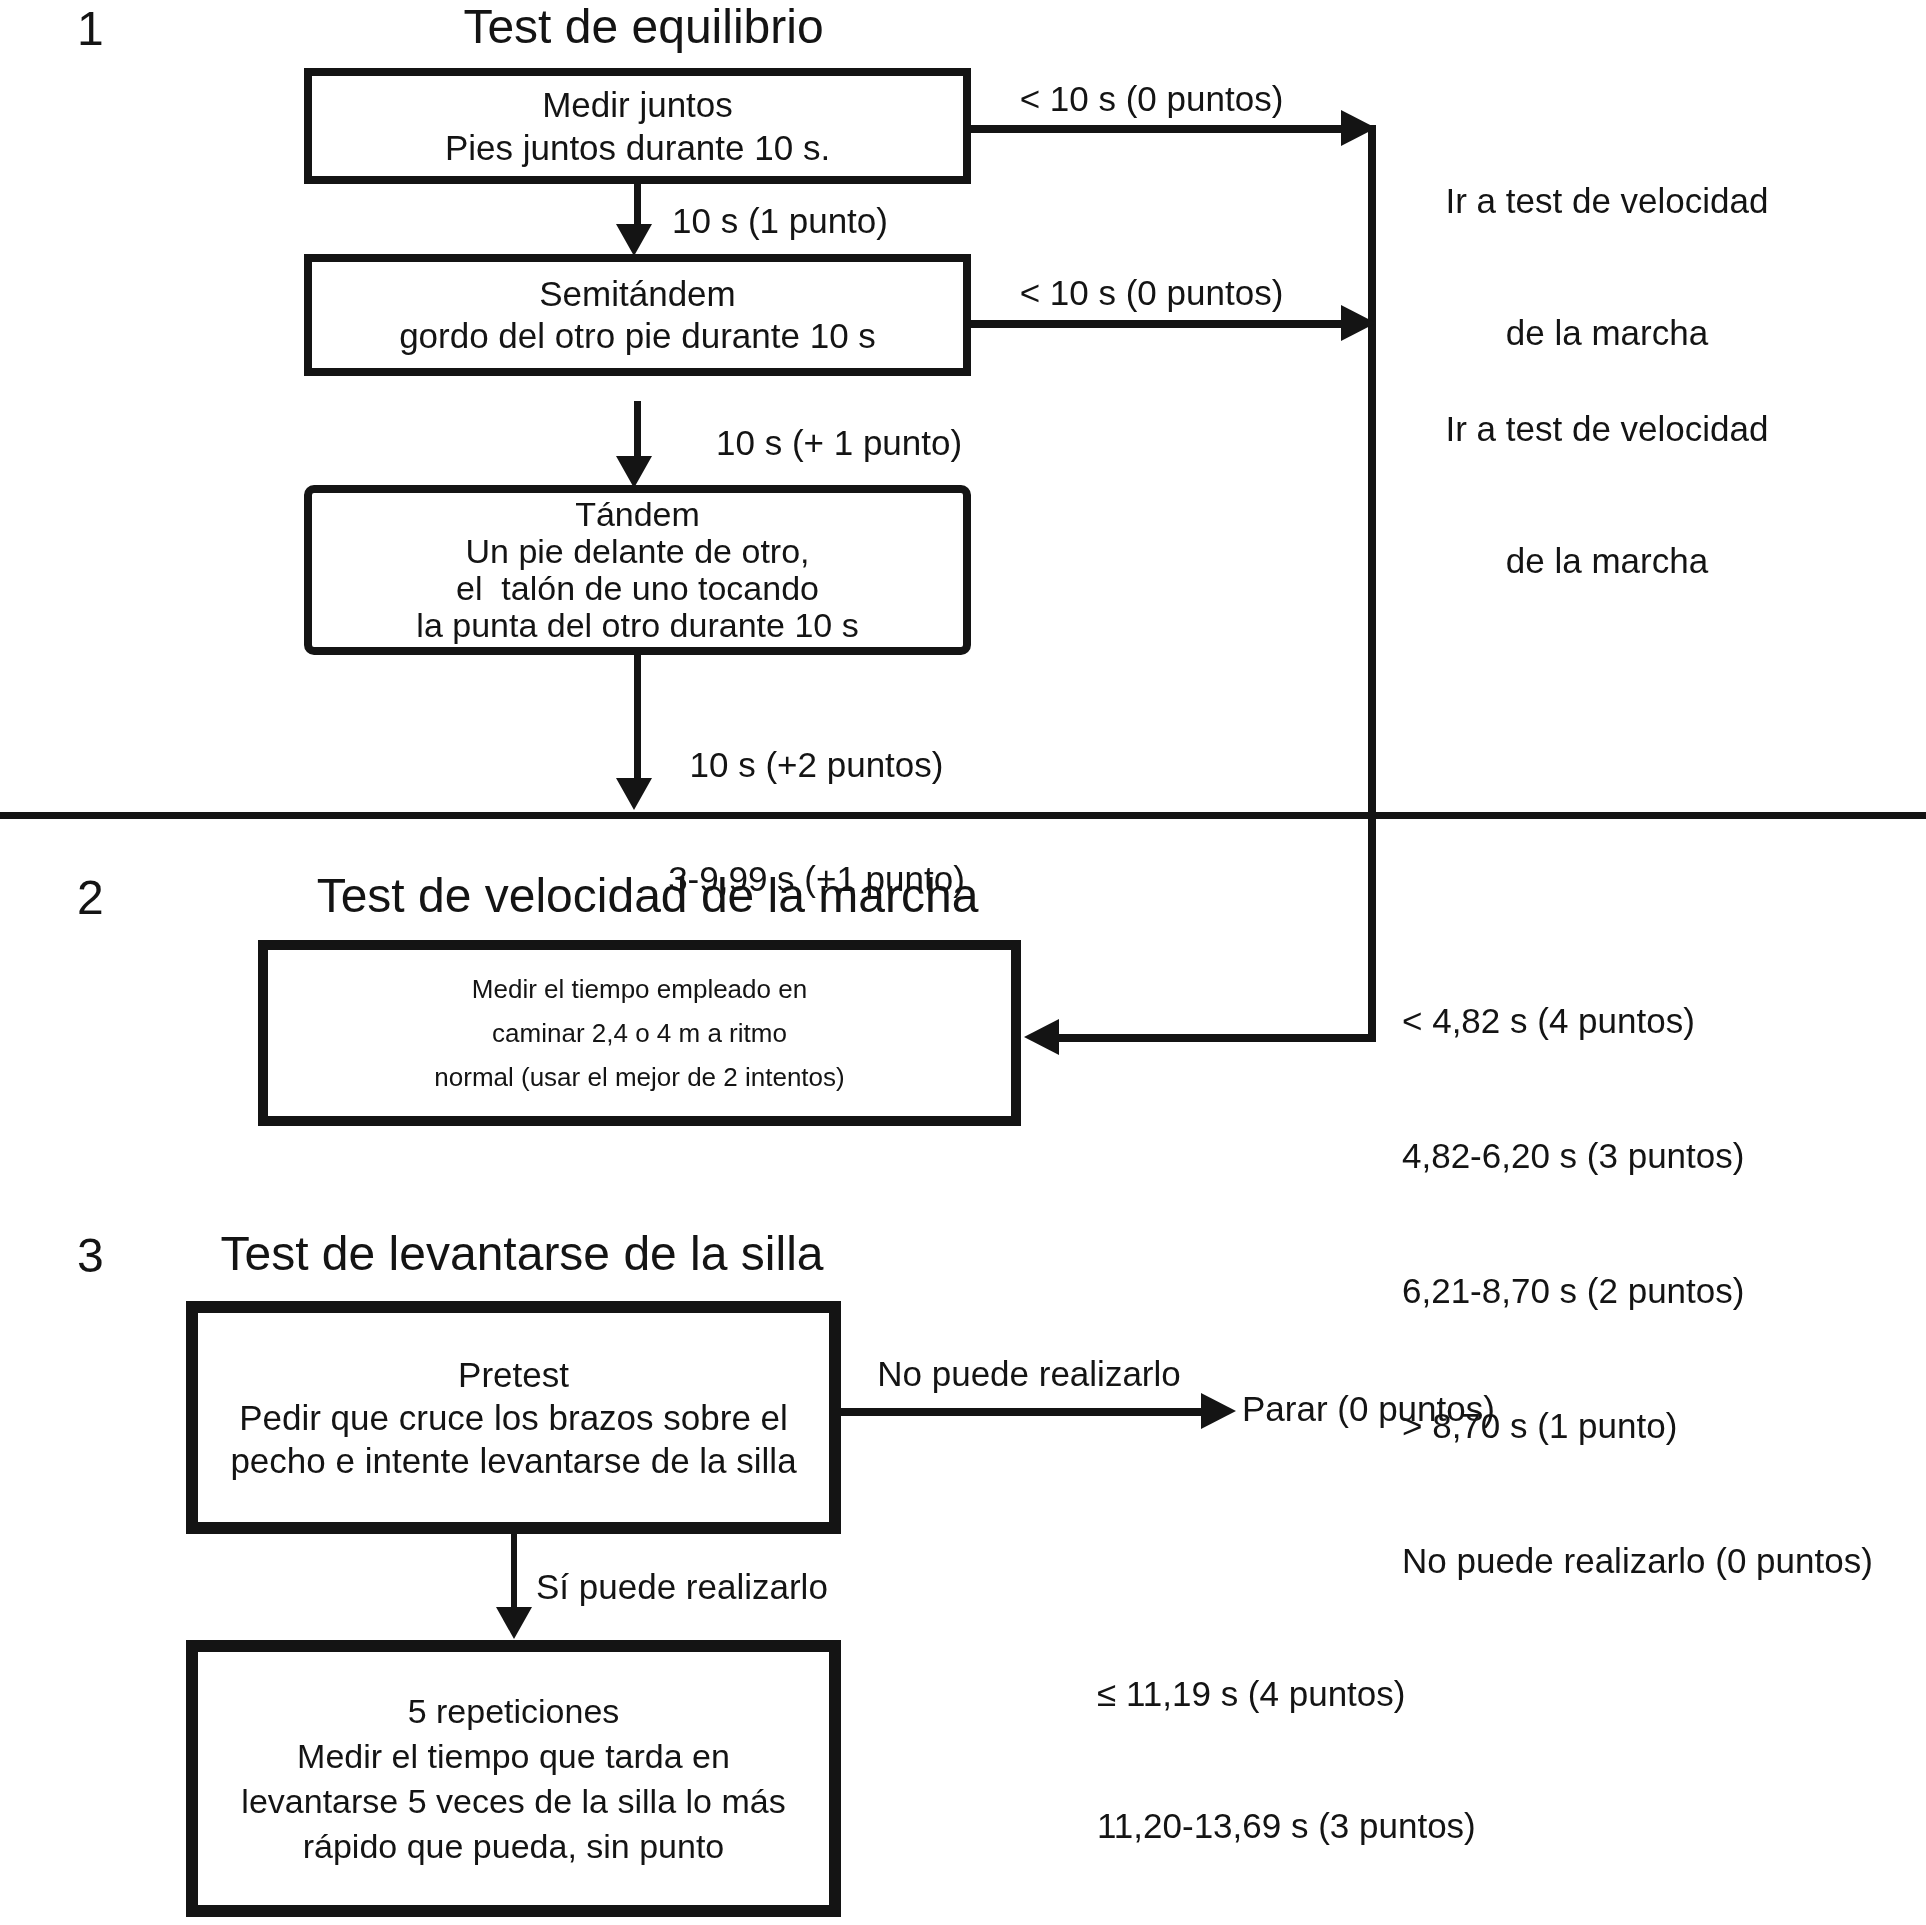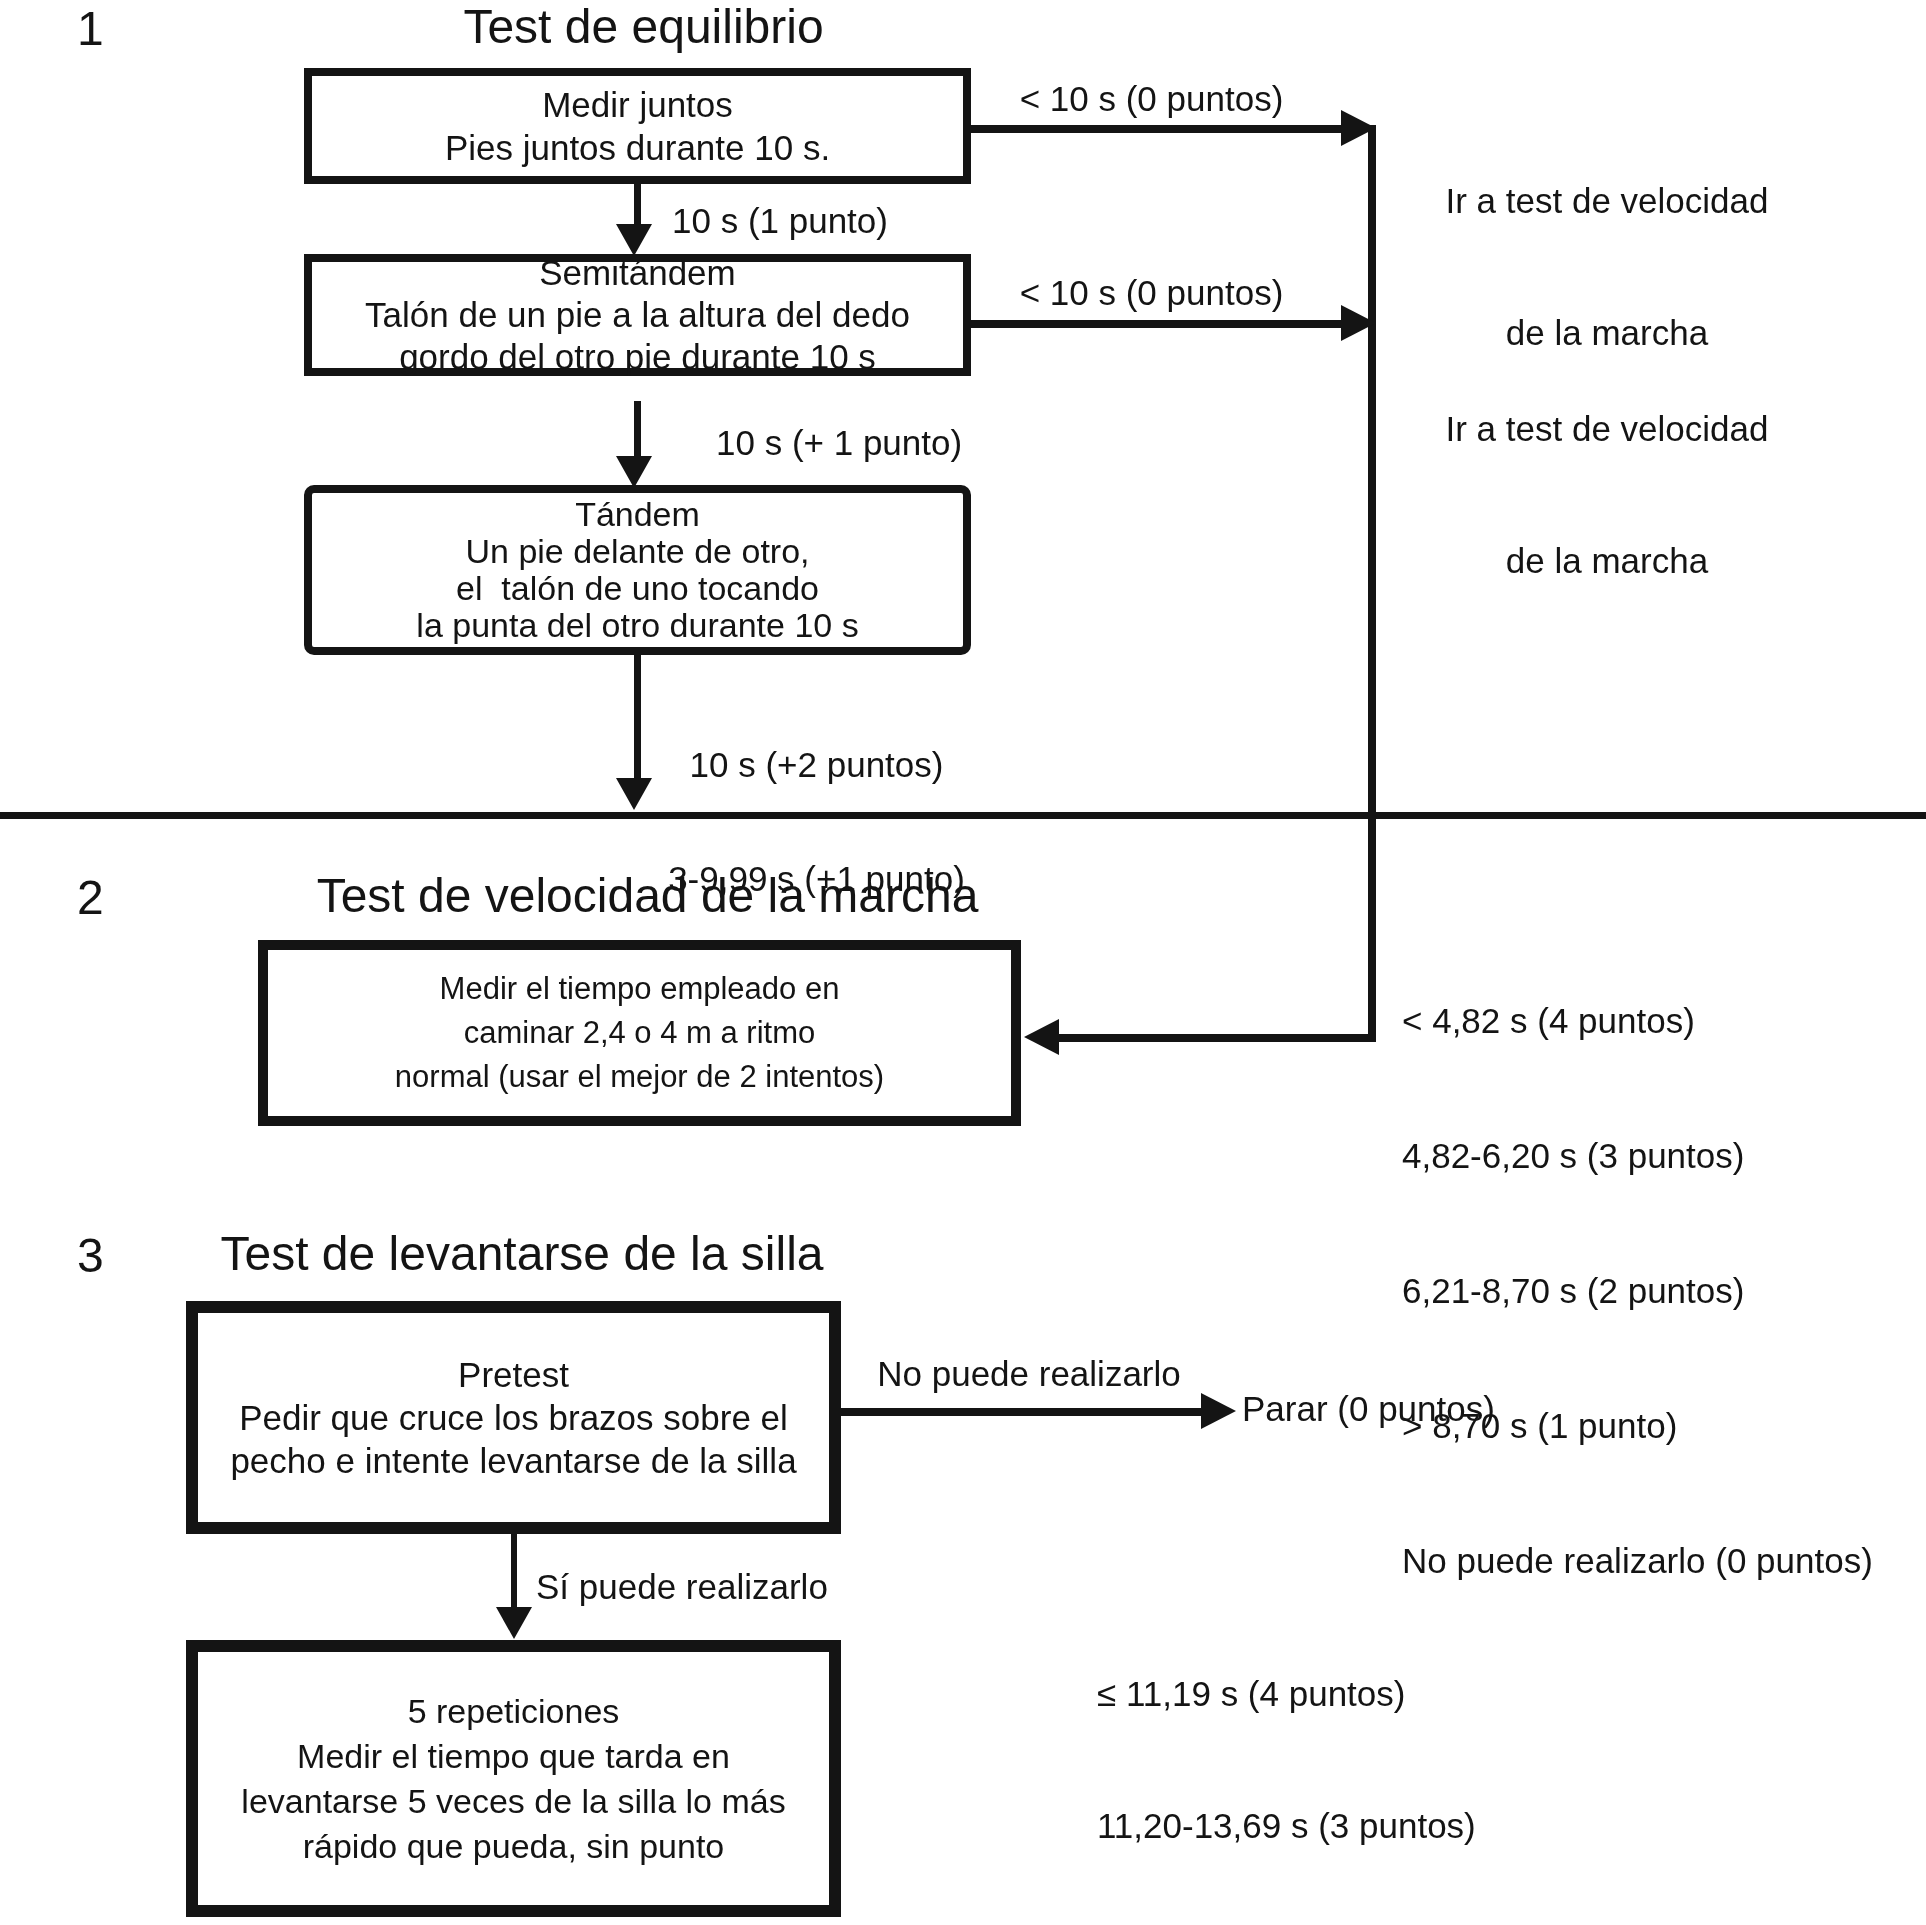--- a/index.html
+++ b/index.html
@@ -21,21 +21,21 @@
     text-align: center;
   }
   .b11 { border-width: 8.5px; }
   .b14 { border-width: 10.8px; }
   .b16 { border-width: 12.3px; }
 
   .bl   { white-space: pre; }
   .fs44 { font-size: 34px; line-height: 37px; }
   .fs45 { font-size: 35px; line-height: 43px; }
   .fs45b{ font-size: 35px; line-height: 42px; }
-  .fs46 { font-size: 31px; line-height: 44px; text-align: right; }
+  .fs46 { font-size: 26px; line-height: 44px; text-align: right; }
 
   .lbl  { position: absolute; font-size: 35px; line-height: 44px; white-space: pre; }
   .ctr  { text-align: center; }
 
   .scores { position: absolute; font-size: 35px; white-space: pre; }
   .scores div { white-space: pre; }
 
   .hline, .vline, .divider { position: absolute; background: #141414; }
 
   .headR { position: absolute; width: 0; height: 0;
@@ -71,21 +71,20 @@
   </div>
 
   <div class="vline" style="left:1368px; top:125px; width:7.7px; height:917px;"></div>
 
   <div class="vline" style="left:634px; top:183px; width:7px; height:45px;"></div>
   <div class="headD" style="left:616px; top:224px;"></div>
   <div class="lbl" style="left:672px; top:199px;">10 s (1 punto)</div>
 
   <div class="box b11 fs45b" style="left:304px; top:254px; width:667px; height:122px;">
     <div class="bl">Semitándem</div>
-    <div class="bl">Talón de un pie a la altura del dedo</div>
     <div class="bl">gordo del otro pie durante 10 s</div>
   </div>
 
   <div class="lbl ctr" style="left:986px; top:271px; width:331px;">&lt; 10 s (0 puntos)</div>
   <div class="hline" style="left:971px; top:320px; width:370px; height:7.7px;"></div>
   <div class="headR" style="left:1341px; top:305px;"></div>
 
   <div class="lbl ctr" style="left:1399px; top:319px; width:416px;">
     <div>Ir a test de velocidad</div>
     <div>de la marcha</div>

